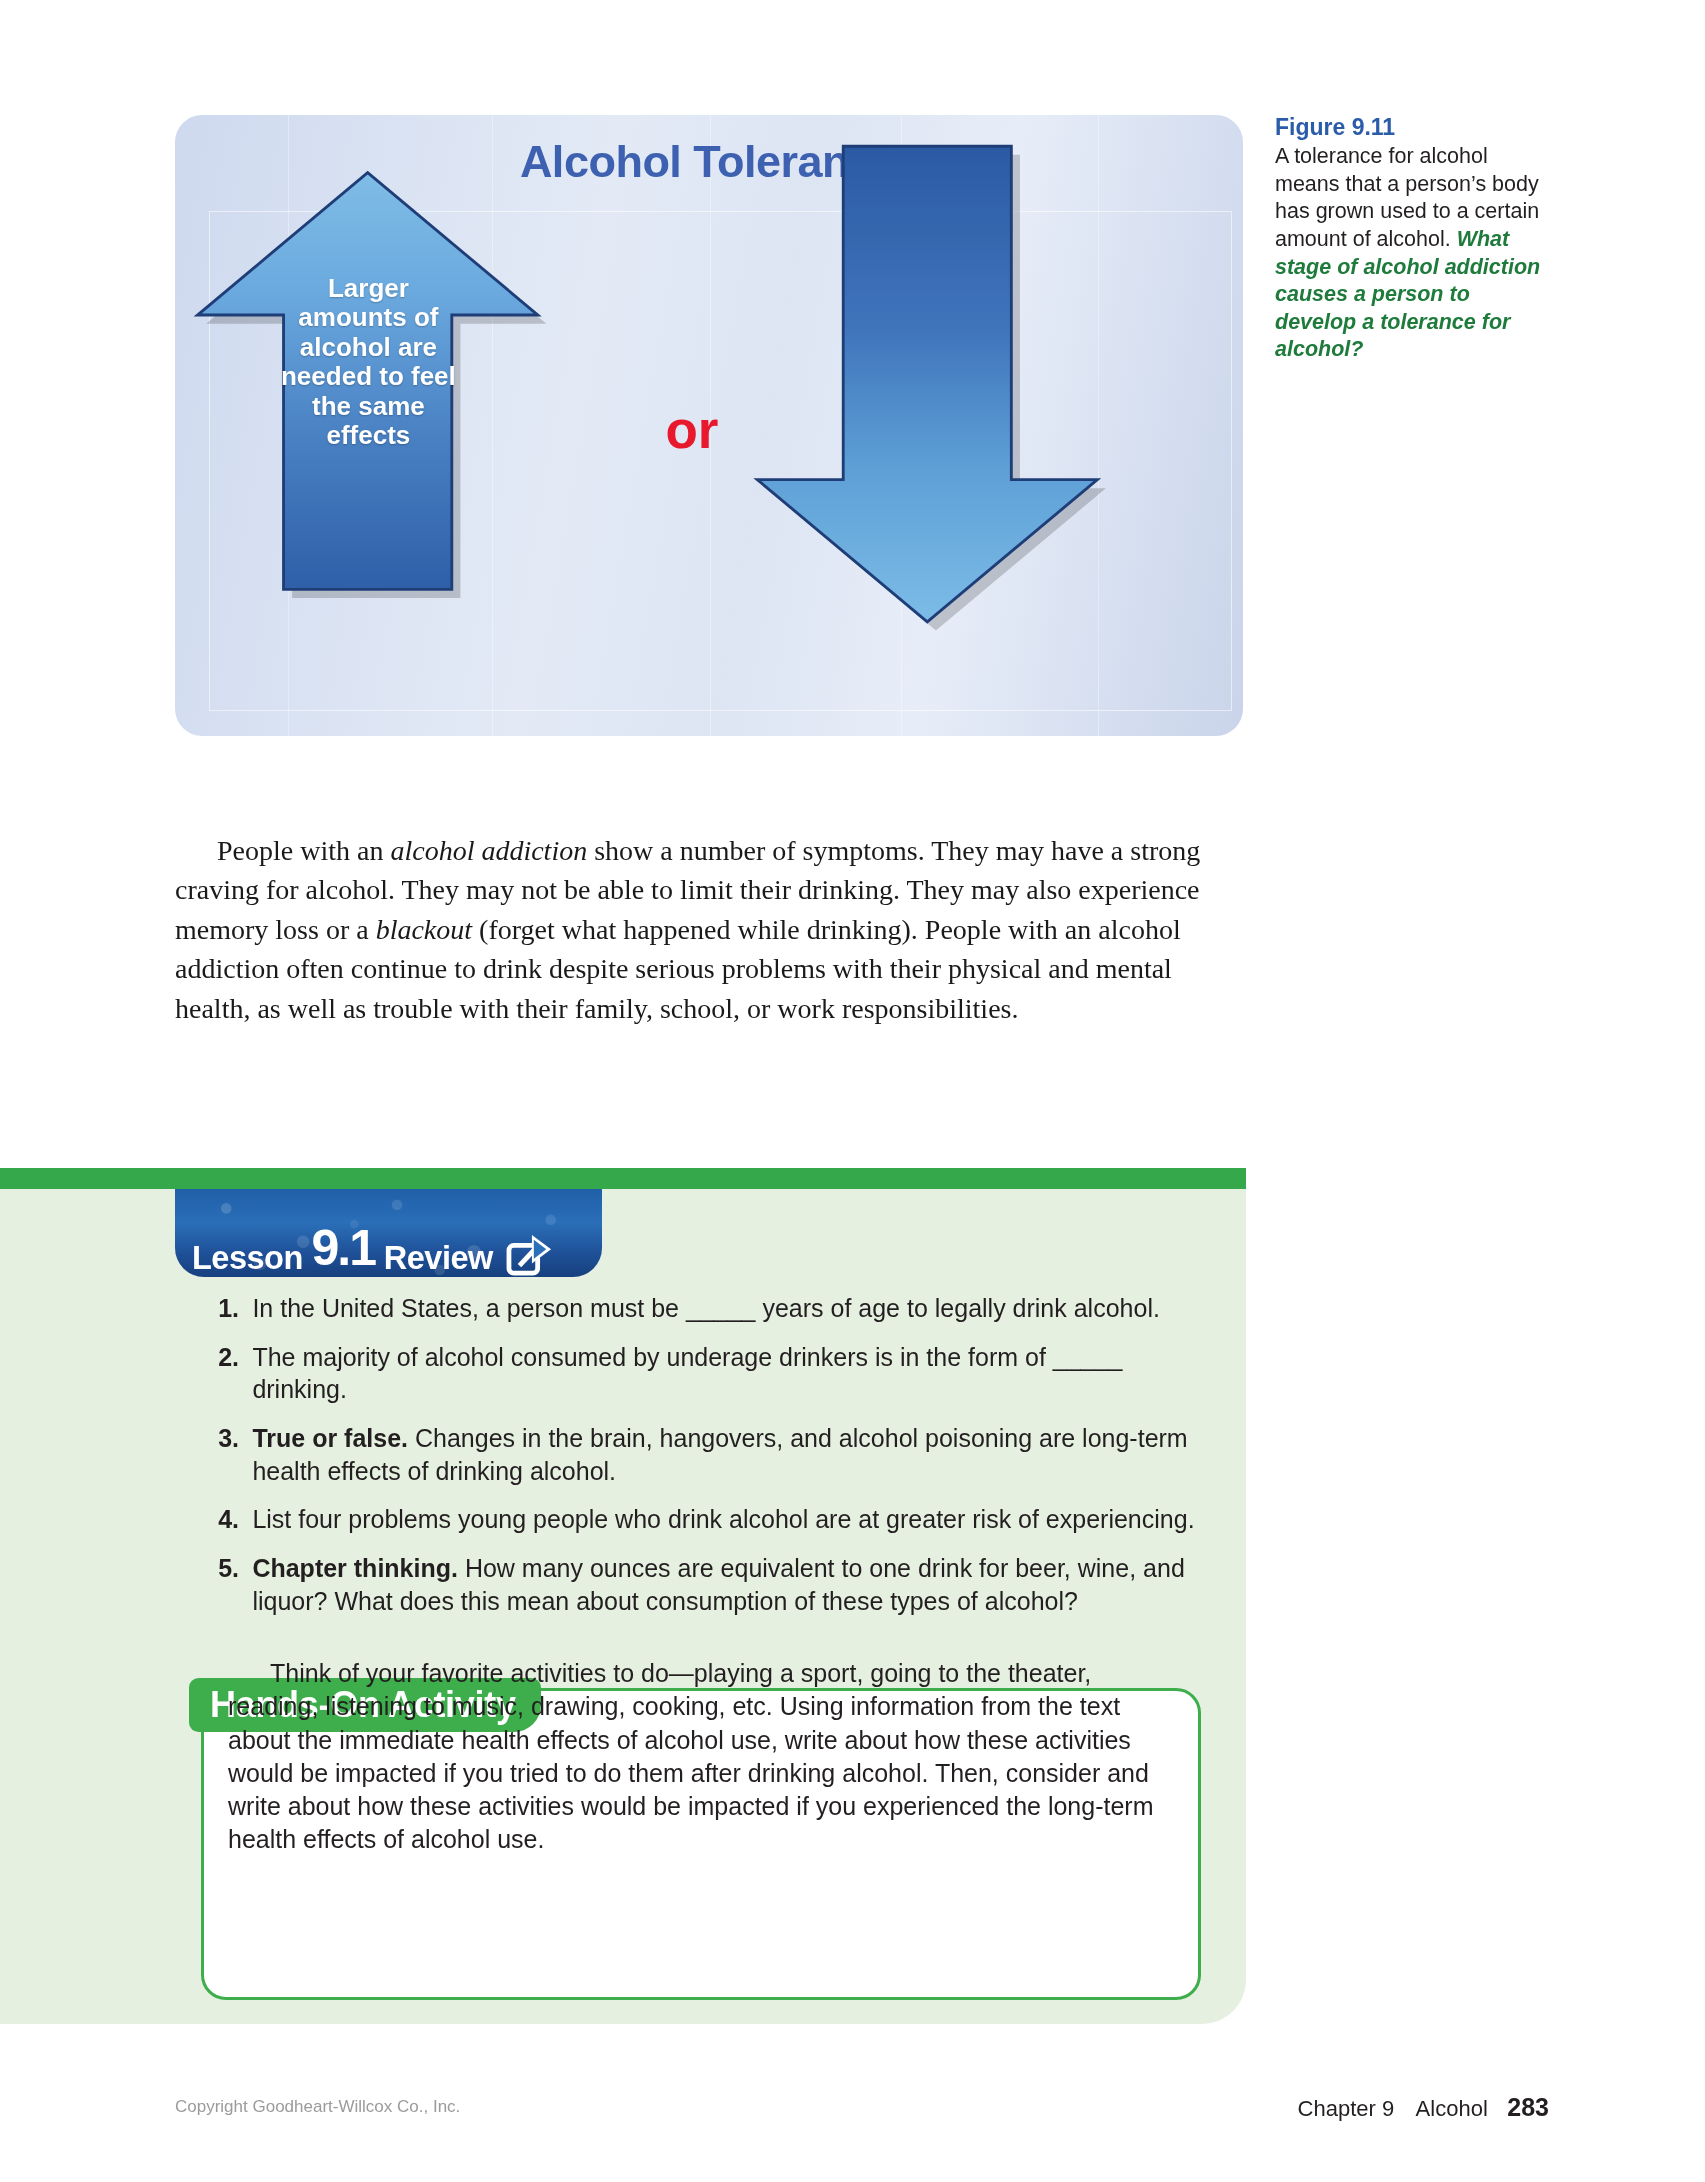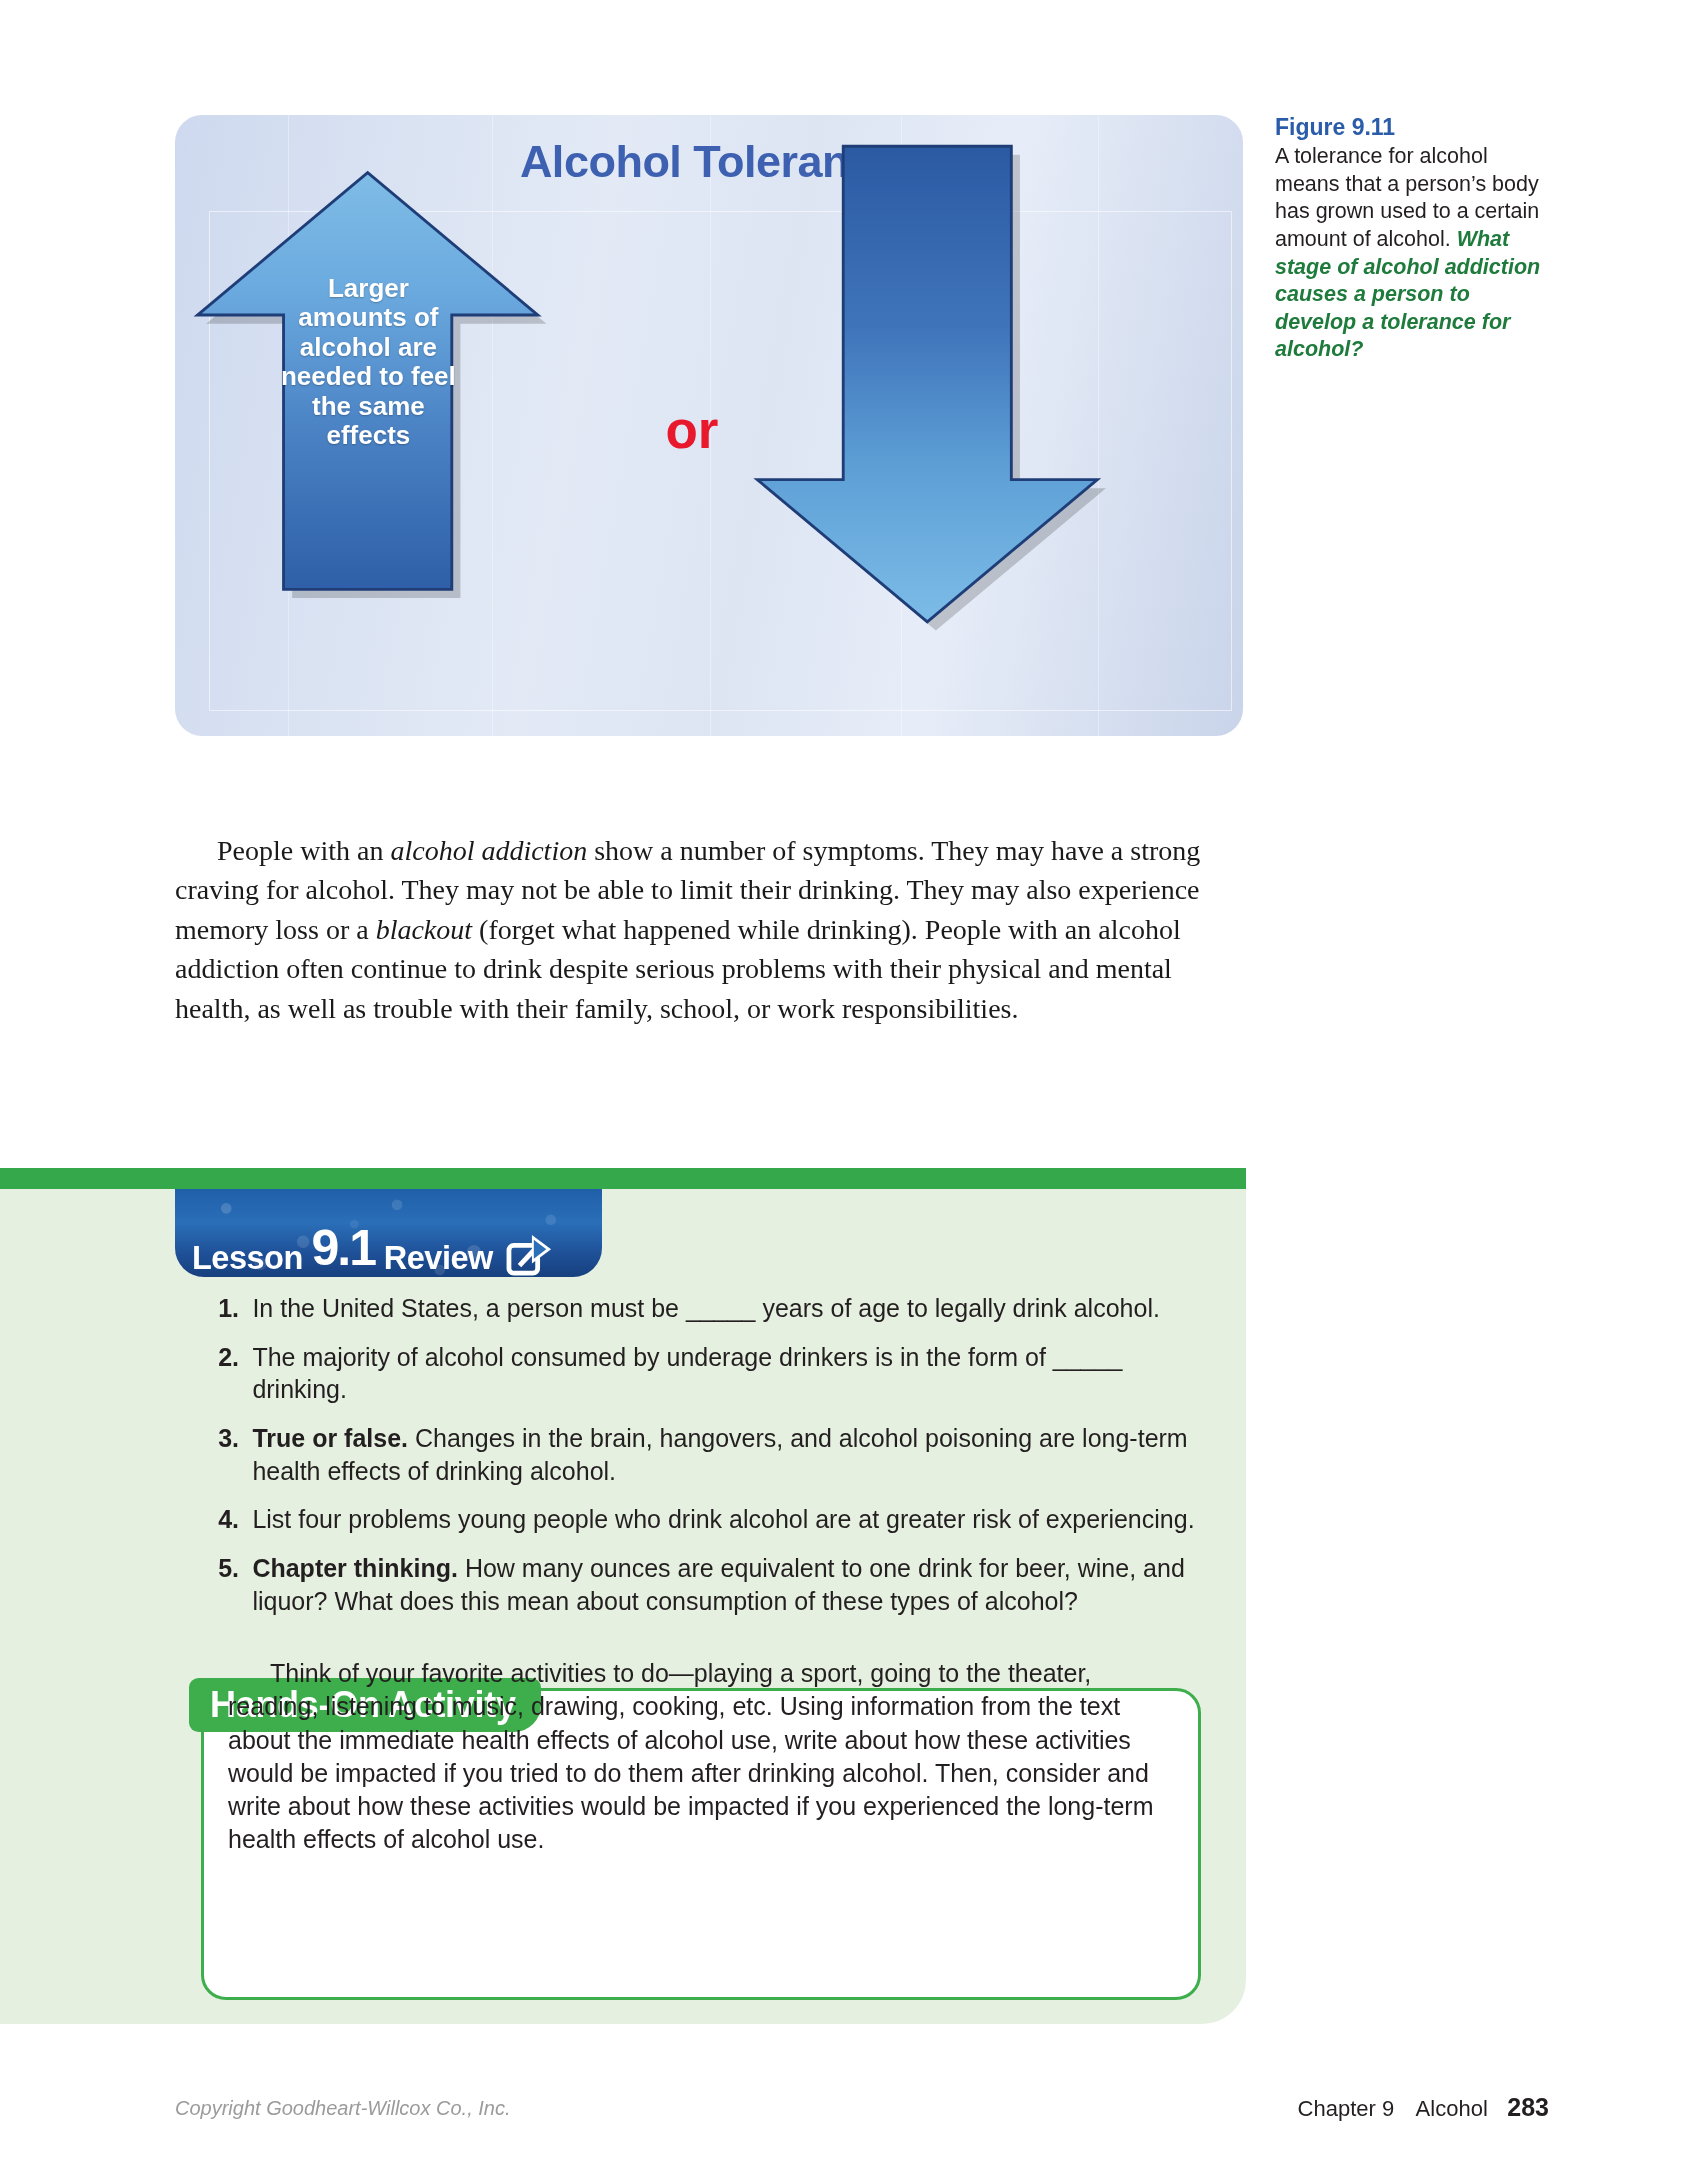--- a/index.html
+++ b/index.html
@@ -128,21 +128,21 @@
     color:#fff;font-weight:bold;font-size:36px;letter-spacing:-0.3px;
   }
   #handson-text{
     position:absolute;left:228px;top:1657px;width:946px;
     font-size:25px;line-height:1.33;color:#231f20;text-indent:42px;
   }
 
   
   #footer-left{
     position:absolute;left:175px;top:2097px;
-    font-size:20px;color:#9b9b9b;font-style:italic;
+    font-size:17px;color:#9b9b9b;
   }
   #footer-right{
     position:absolute;right:156px;top:2093px;
     font-size:22px;color:#231f20;white-space:nowrap;
   }
   #footer-right .pg{font-weight:bold;font-size:25px;margin-left:13.4px;}
   #footer-right .sp{margin-left:15.3px;}
 </style>
 </head>
 <body>

